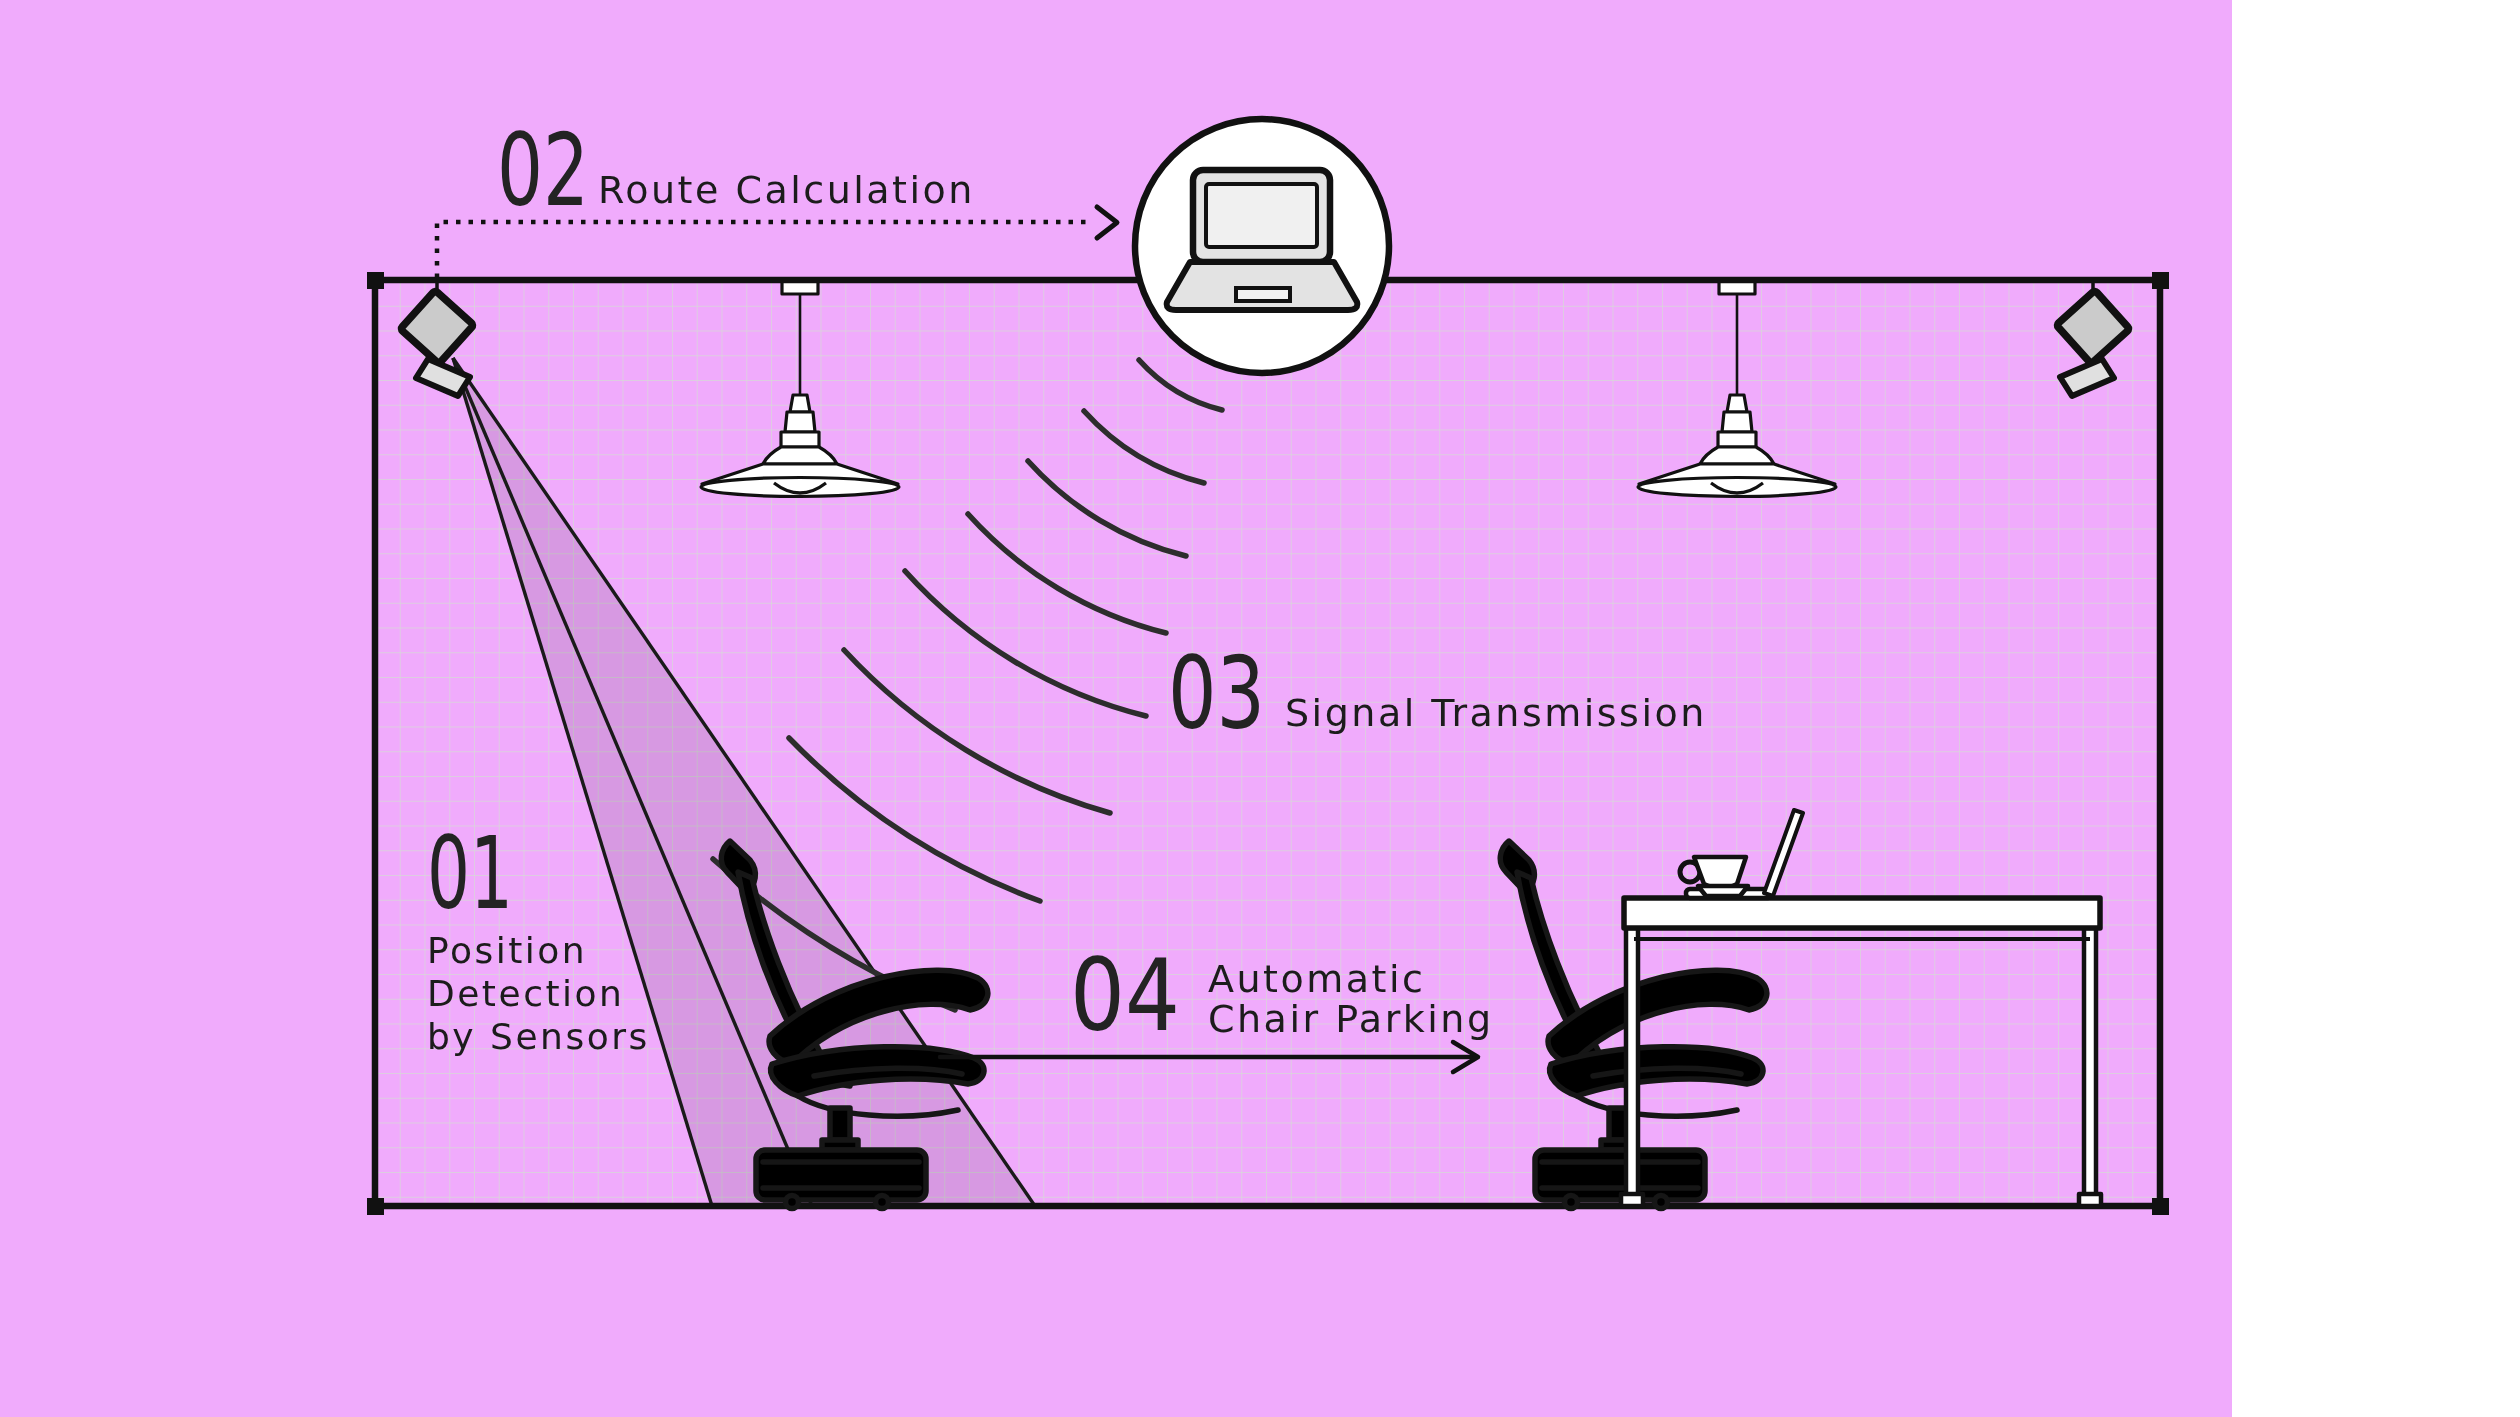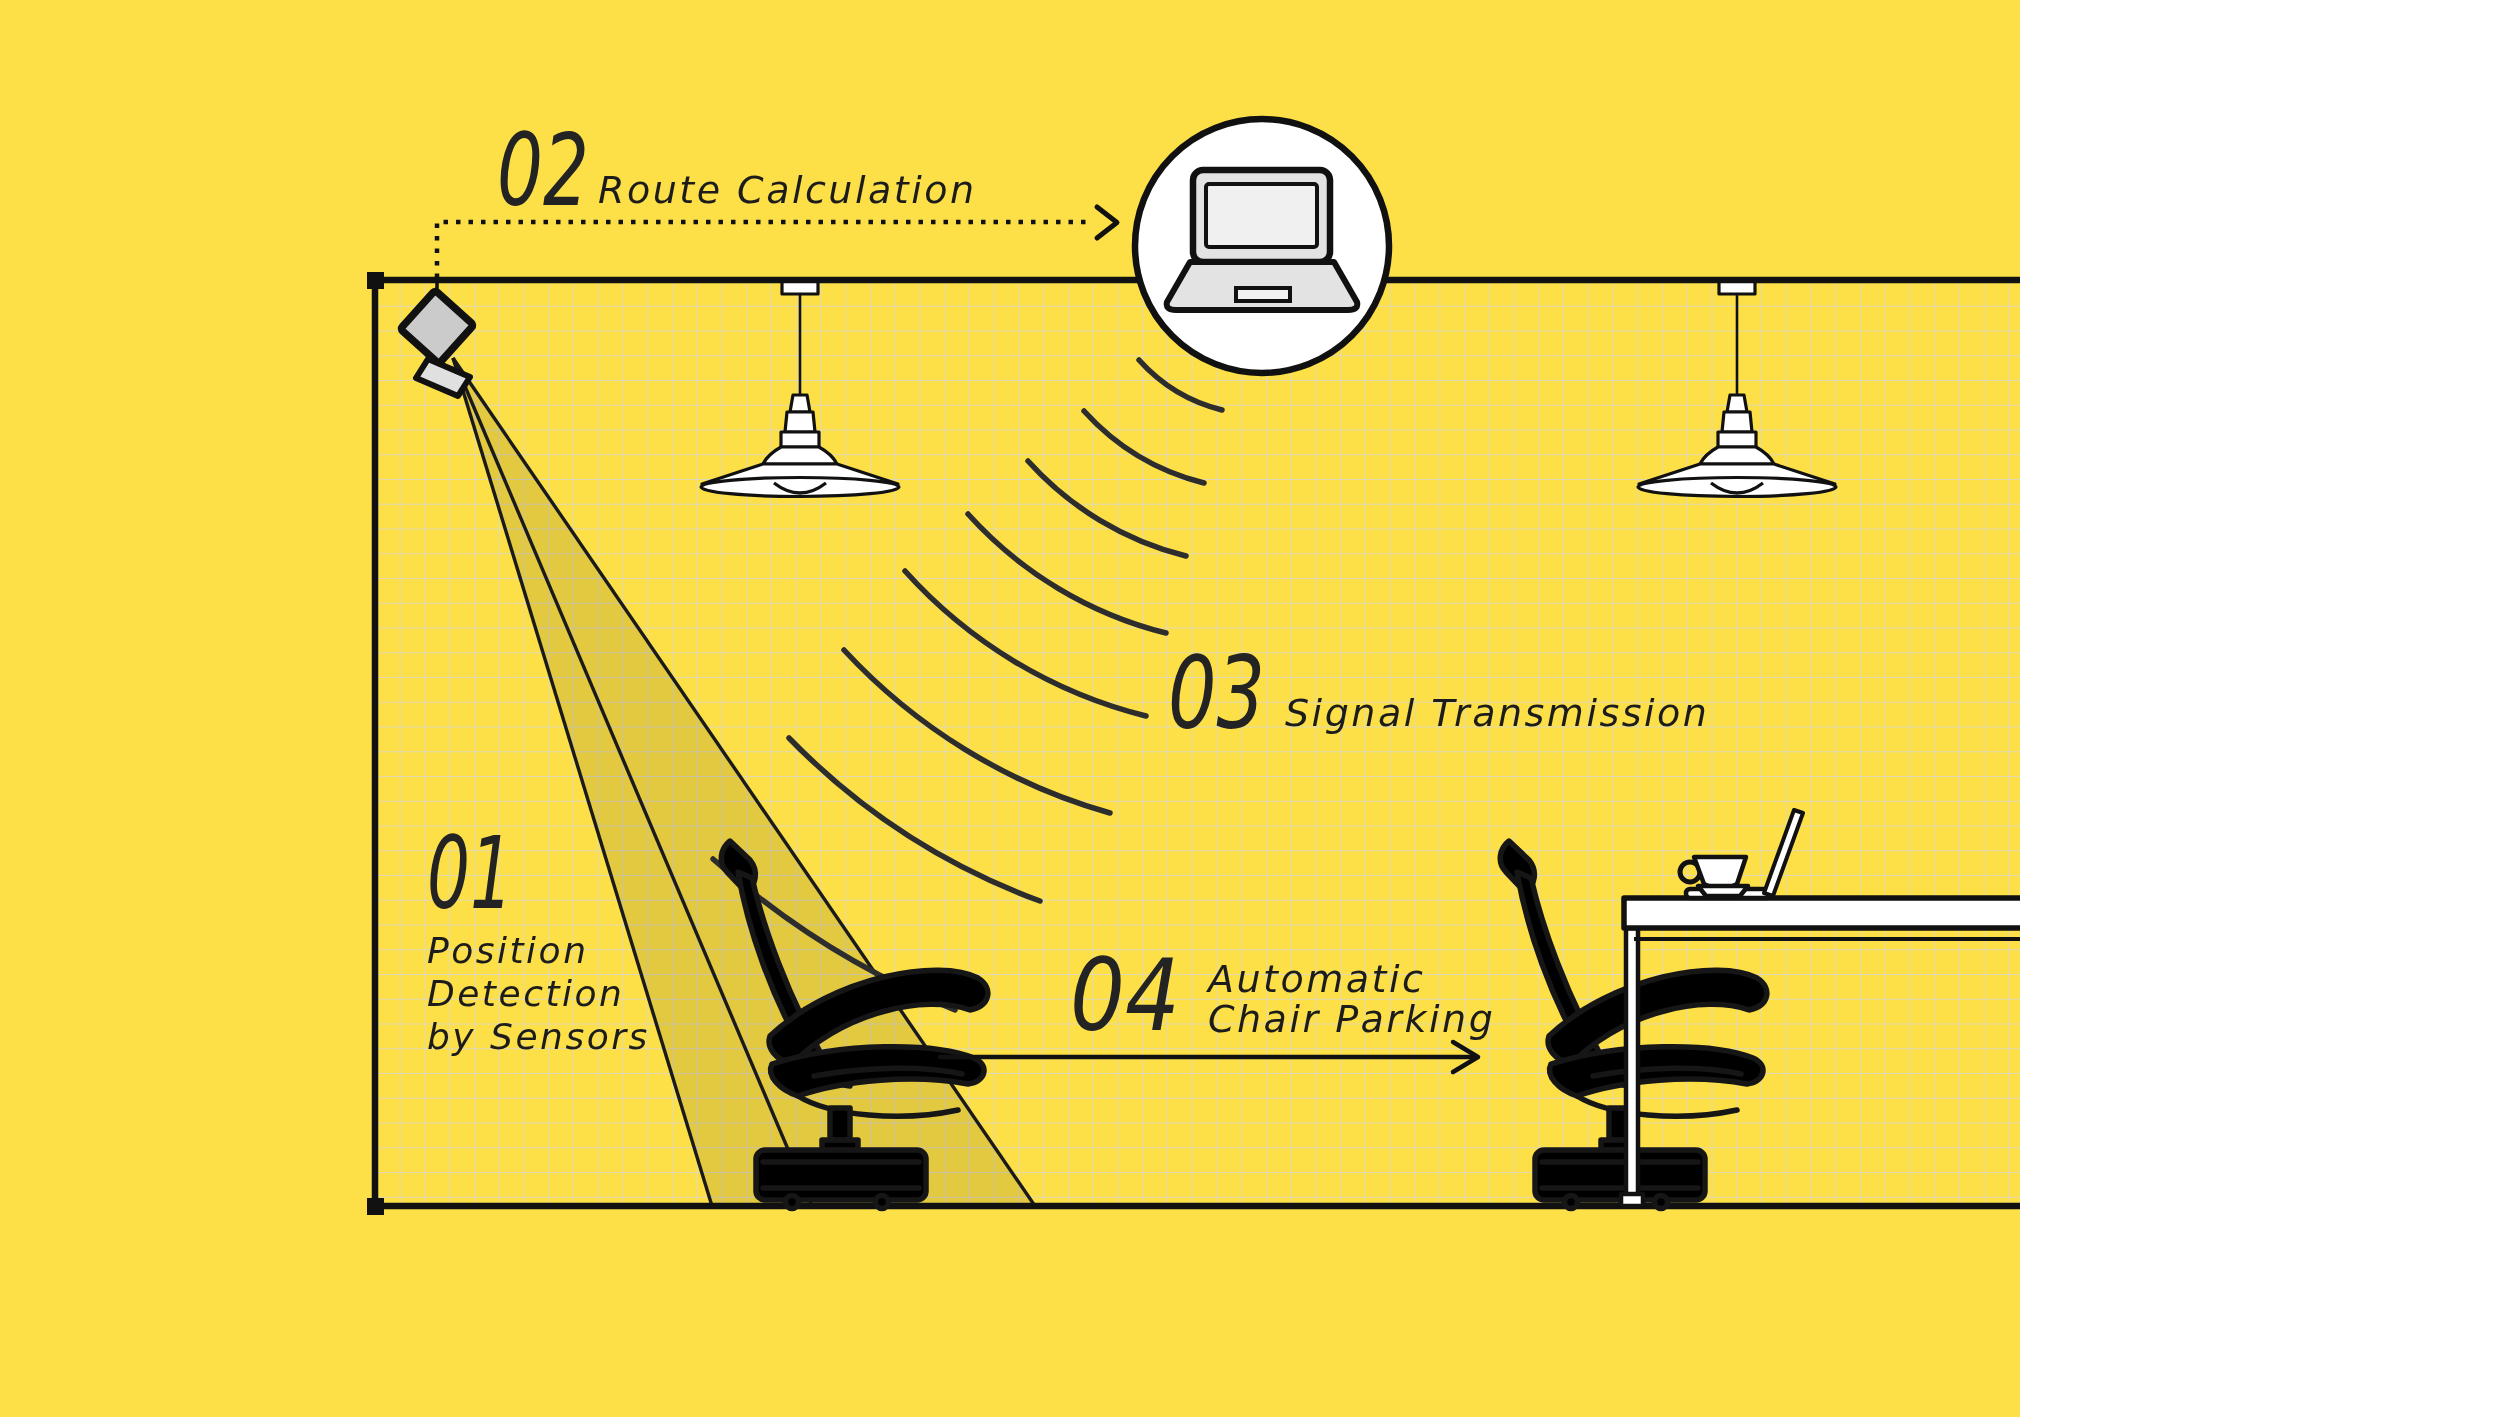--- a/index.html
+++ b/index.html
@@ -1,17 +1,17 @@
 <!DOCTYPE html>
 <html><head>
 <meta charset="utf-8">
 <style>
   html,body{margin:0;padding:0;background:#ffffff;}
-  .stage{position:relative;width:2020px;height:1417px;background:#fde047;overflow:hidden;
-         font-family:"DejaVu Sans", sans-serif;font-style:italic;}
+  .stage{position:relative;width:2232px;height:1417px;background:#f0abfc;overflow:hidden;
+         font-family:"DejaVu Sans", sans-serif;}
   svg{display:block}
   .num{font-family:"DejaVu Sans",sans-serif;fill:#232323;}
   .lbl{font-family:"DejaVu Sans",sans-serif;fill:#1c1c1c;letter-spacing:2.5px;}
 </style>
 </head>
 <body>
 
 <div class="stage">
 <svg width="2520" height="1417" viewBox="0 0 2520 1417">
   <defs>

